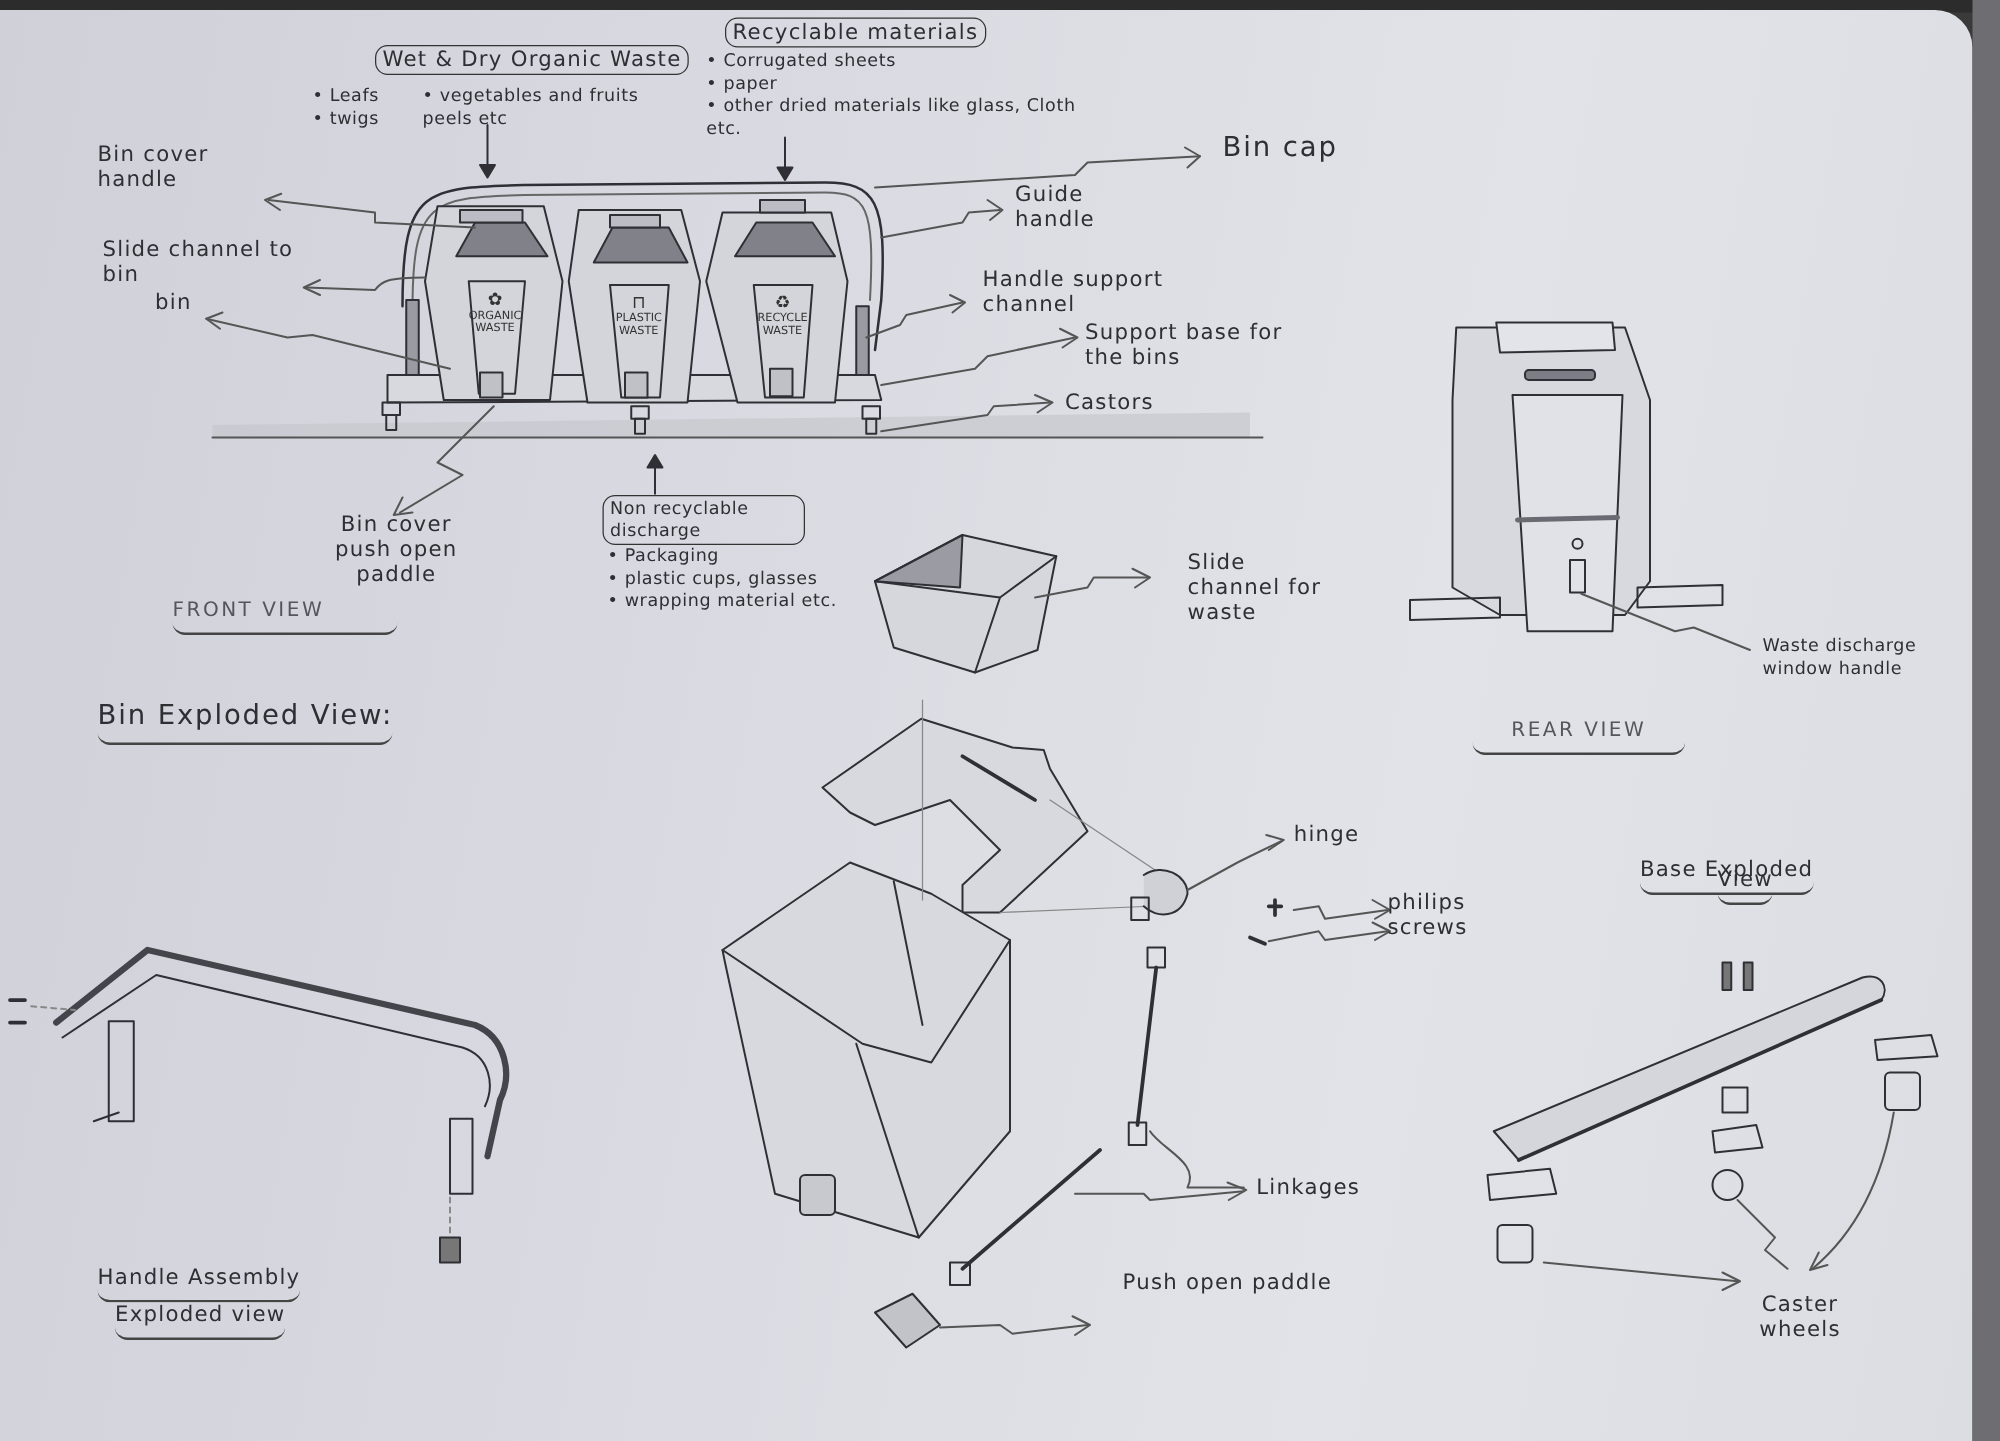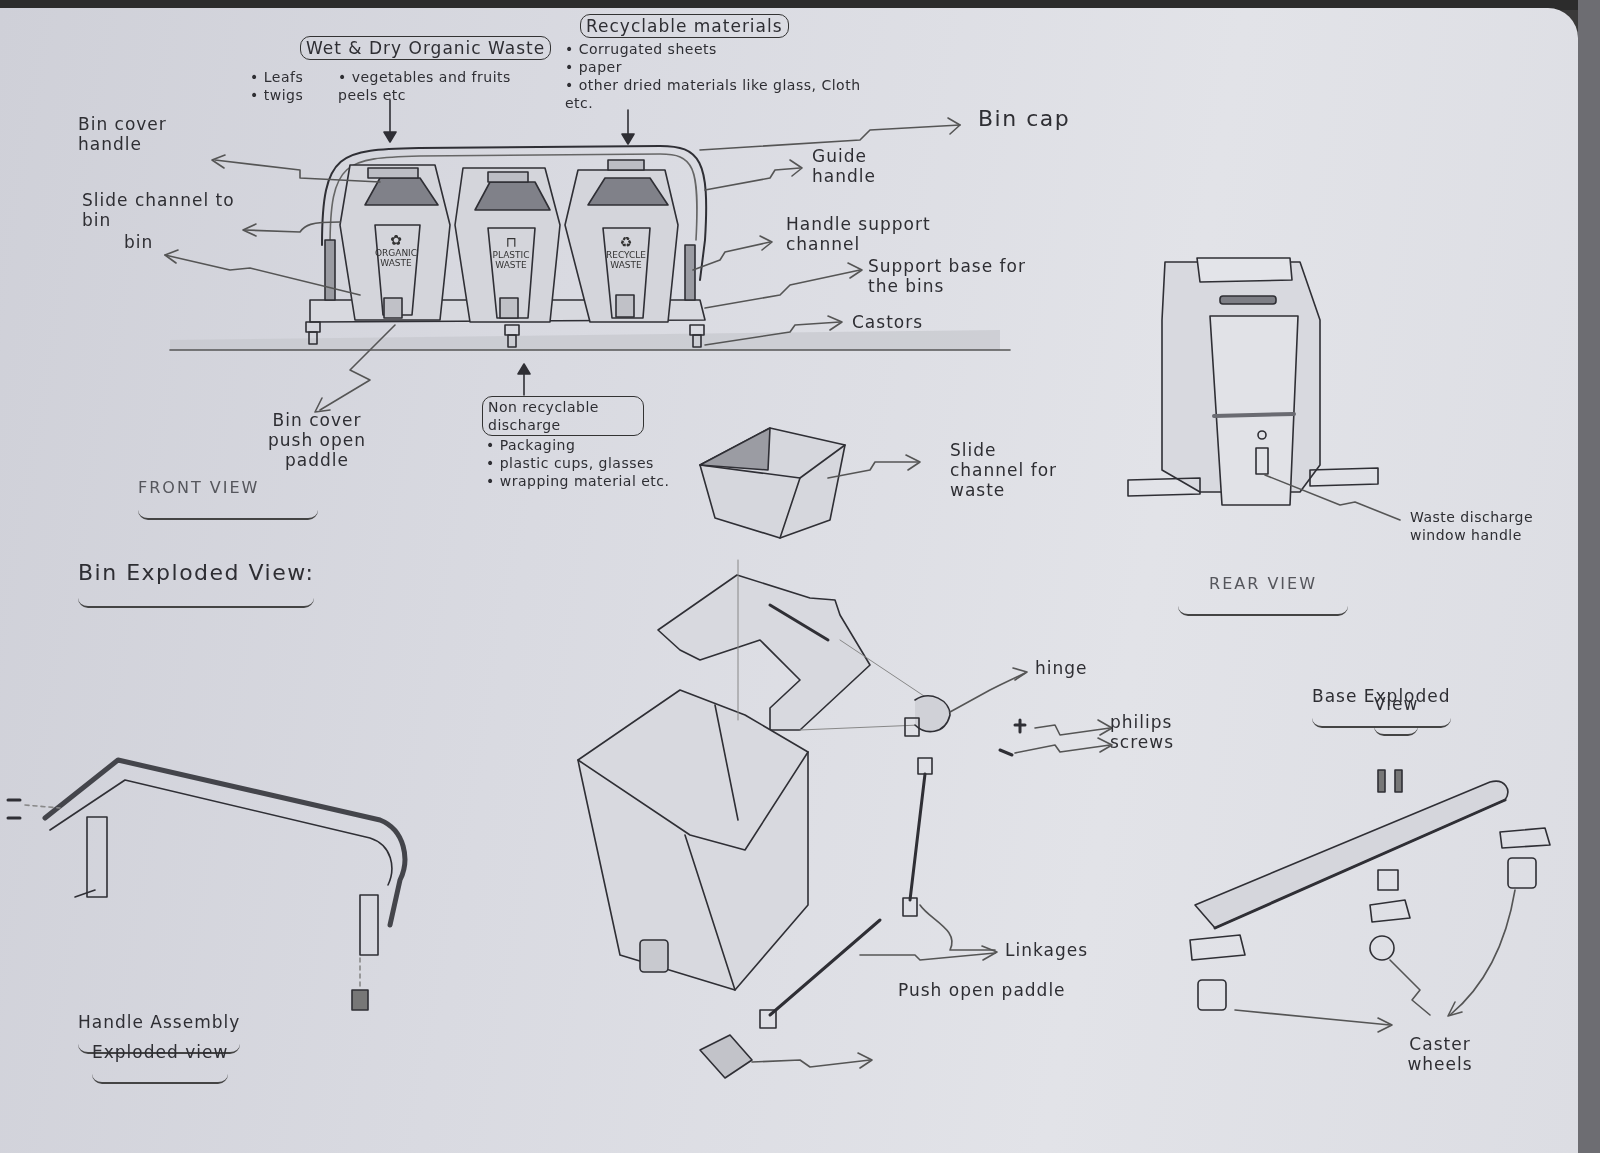--- a/index.html
+++ b/index.html
@@ -6,21 +6,21 @@
   body{width:1600px;height:1153px;overflow:hidden;background:#3a3a3a;position:relative;font-family:"DejaVu Sans",sans-serif;}
   .sheet{position:absolute;left:0;top:8px;width:1578px;height:1145px;background:linear-gradient(100deg,#cfd0d8 0%,#d9dae1 35%,#e2e3e8 70%,#dcdde3 100%);border-top-right-radius:30px;}
   .edge{position:absolute;left:1578px;top:0;width:22px;height:1153px;background:#6d6d72;}
   .topbar{position:absolute;left:0;top:0;width:1600px;height:10px;background:#2c2c2c;}
   svg.draw{position:absolute;left:0;top:0;}
   .t{position:absolute;color:#2e2e33;font-family:"DejaVu Sans",sans-serif;font-size:17px;line-height:20px;white-space:nowrap;letter-spacing:1px;border-radius:10px;}
   .t.sm{font-size:14px;line-height:18px;letter-spacing:0.5px;}
   .t.lg{font-size:22px;line-height:26px;letter-spacing:1.5px;}
   .t.cap{font-size:16px;letter-spacing:2px;color:#55565c;}
   .box{border:1.6px solid #333;padding:1px 5px;}
-  .u{border-bottom:2px solid #444;padding-bottom:20px;}
+  .u{border-bottom:2px solid #444;padding-bottom:8px;}
   .tiny{position:absolute;font-size:9px;font-family:"DejaVu Sans",sans-serif;color:#333;text-align:center;line-height:10px;}
   ul.b{margin:0;padding:0;list-style:none;}
   ul.b li:before{content:"• ";}
 </style>
 </head>
 <body>
 
 <div class="topbar"></div>
 <div class="sheet"></div>
 <div class="edge"></div>
@@ -243,20 +243,20 @@
 </div>
 
 <div class="t" style="left:950px;top:440px;width:110px;white-space:normal;">Slide channel for waste</div>
 <div class="t cap u" style="left:1178px;top:574px;width:170px;text-align:center;">REAR VIEW</div>
 <div class="t sm" style="left:1410px;top:508px;width:130px;white-space:normal;">Waste discharge window handle</div>
 
 <div class="t lg u" style="left:78px;top:560px;">Bin Exploded View:</div>
 <div class="t" style="left:1035px;top:658px;">hinge</div>
 <div class="t" style="left:1110px;top:712px;width:80px;white-space:normal;">philips screws</div>
 <div class="t" style="left:1005px;top:940px;">Linkages</div>
-<div class="t" style="left:898px;top:980px;text-align:right;">Push open paddle</div>
+<div class="t" style="left:898px;top:1016px;text-align:right;">Push open paddle</div>
 
 <div class="t u" style="left:78px;top:1012px;">Handle Assembly</div>
 <div class="t u" style="left:92px;top:1042px;">Exploded view</div>
 
 <div class="t u" style="left:1312px;top:666px;margin-top:20px;">Base Exploded</div>
 <div class="t u" style="left:1374px;top:694px;">View</div>
 <div class="t" style="left:1390px;top:1034px;width:100px;white-space:normal;text-align:center;">Caster wheels</div>
 
 </body></html>

